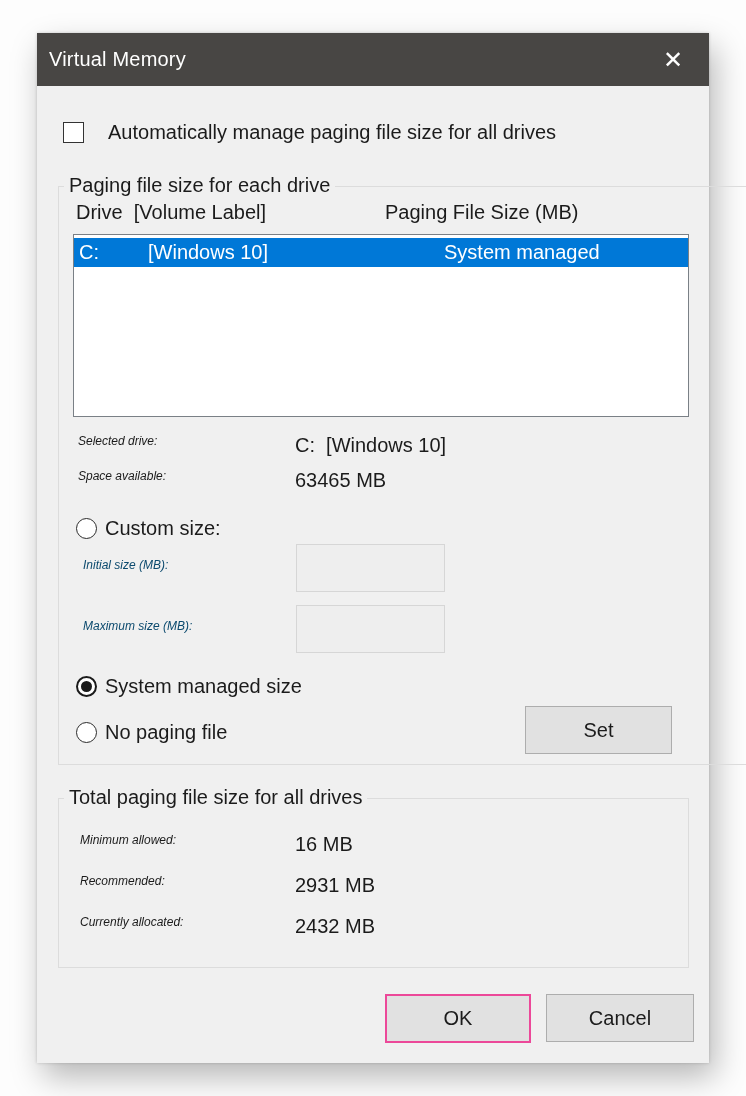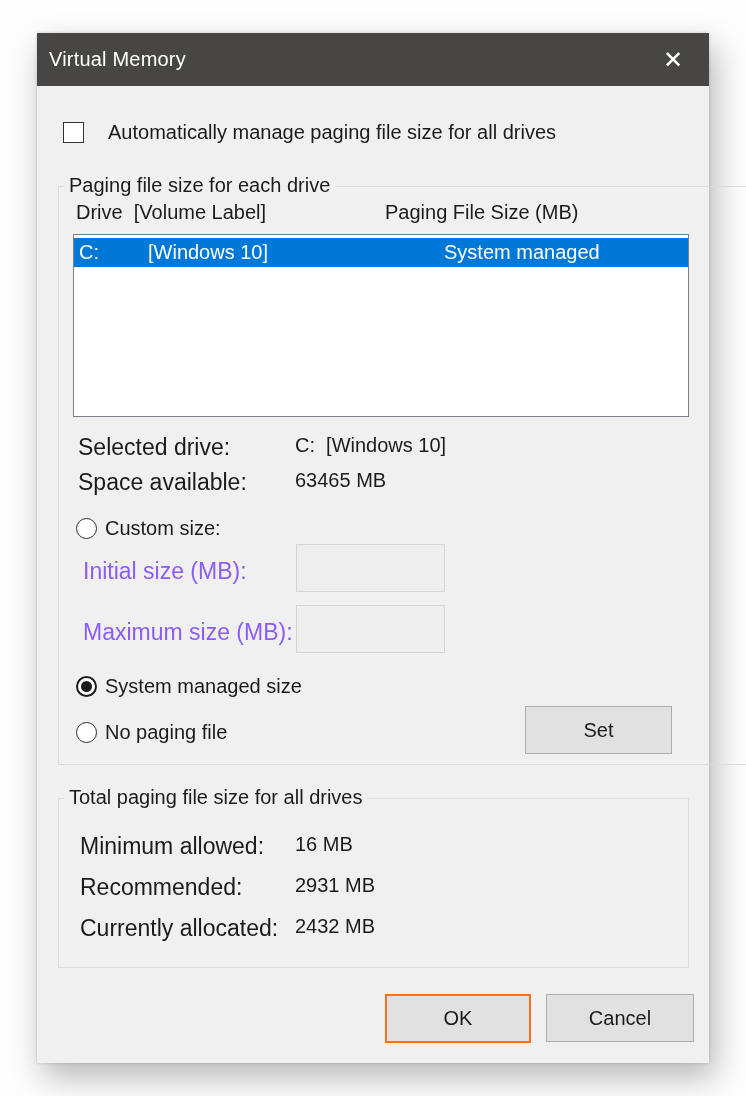--- a/index.html
+++ b/index.html
@@ -64,54 +64,54 @@
   .listrow {
     position: relative; height: 29px; display: flex; align-items: center;
     font-size: 20px;
   }
   .listrow.selected { background: #0078d7; color: #ffffff; }
   .cell-drive  { position: absolute; left: 5px; }
   .cell-volume { position: absolute; left: 74px; }
   .cell-size   { position: absolute; left: 370px; }
 
   
-  .info-label { position: absolute; left: 41px; font-size: 23px; white-space: pre; }
+  .info-label { position: absolute; left: 41px; font-size: 12px; white-space: pre; font-style: italic; }
   .info-value { position: absolute; left: 258px; font-size: 20px; white-space: pre; }
 
   
   .radio-row {
     position: absolute; left: 39px; display: flex; align-items: center; gap: 8px;
   }
   .radio {
     width: 21px; height: 21px; border-radius: 50%;
     border: 1px solid #2b2b2b; background: #ffffff; position: relative; flex: 0 0 auto;
   }
   .radio.on { border: 2px solid #1b1b1b; }
   .radio.on::after {
     content: ""; position: absolute; left: 3px; top: 3px; width: 11px; height: 11px;
     border-radius: 50%; background: #1b1b1b;
   }
   .radio-row .rlabel { font-size: 20px; }
-  .dim { color: #8b5cf6; }
+  .dim { color: #0c4a6e; }
 
   
   .size-input {
     position: absolute; left: 259px; width: 149px; height: 48px;
     background: #eeeeee; border: 1px solid #d6d6d6; font-size: 20px; padding: 0 8px;
     font-family: "Liberation Sans", sans-serif;
   }
 
   
   .btn {
     position: absolute; background: #e1e1e1; border: 1px solid #adadad;
     font-size: 20px; color: #1b1b1b; display: flex; align-items: center;
     justify-content: center; cursor: pointer; font-family: "Liberation Sans", sans-serif;
   }
   .btn-set    { left: 488px; top: 673px; width: 147px; height: 48px; }
-  .btn-ok     { left: 348px; top: 961px; width: 146px; height: 49px; border: 2px solid #f97316; }
+  .btn-ok     { left: 348px; top: 961px; width: 146px; height: 49px; border: 2px solid #ec4899; }
   .btn-cancel { left: 509px; top: 961px; width: 148px; height: 48px; }
 </style>
 </head>
 <body>
 
 <div class="stage">
   <div class="dialog">
 
     <div class="titlebar">
       <span class="title">Virtual Memory</span>

